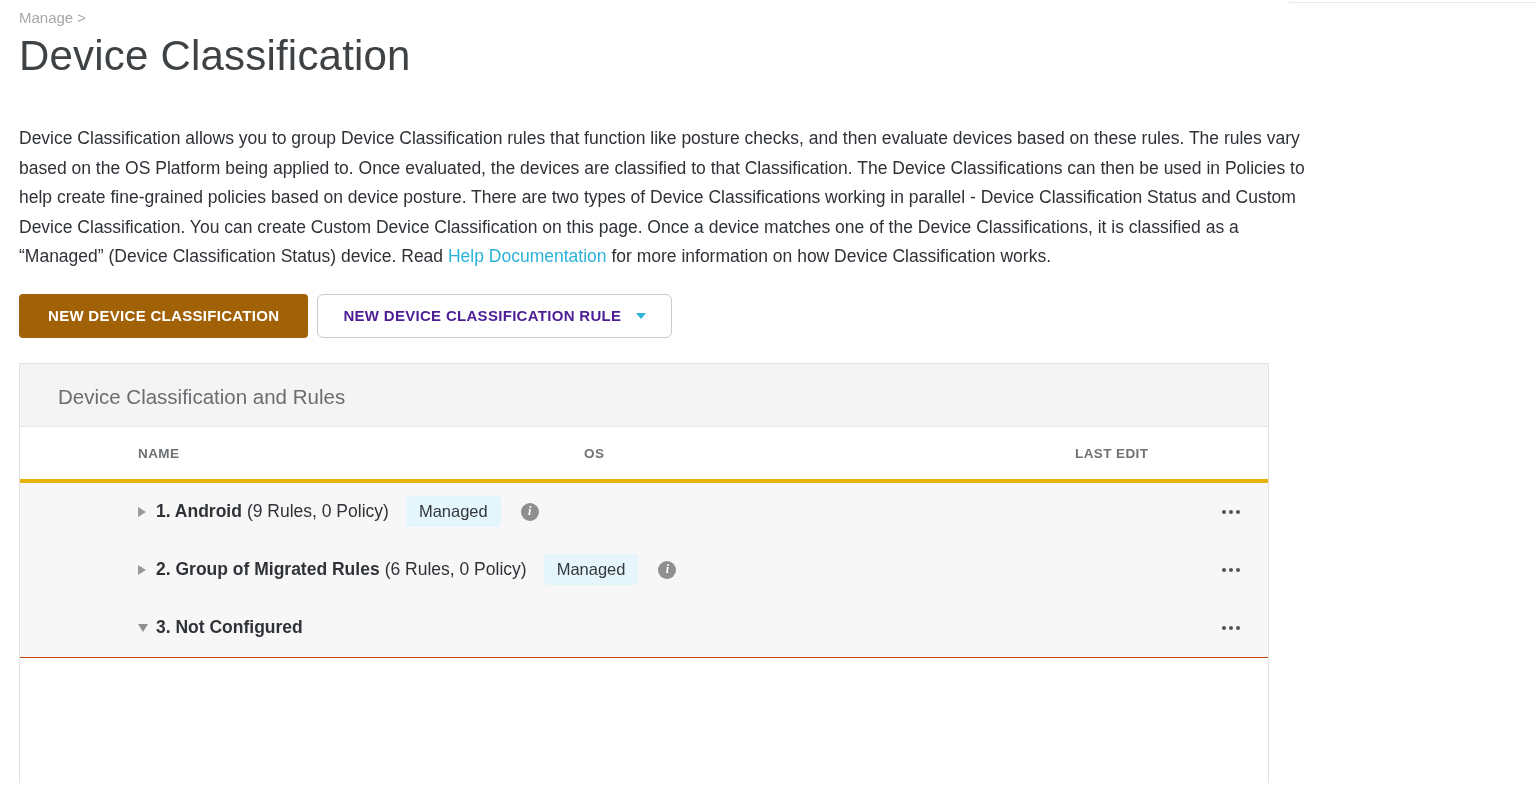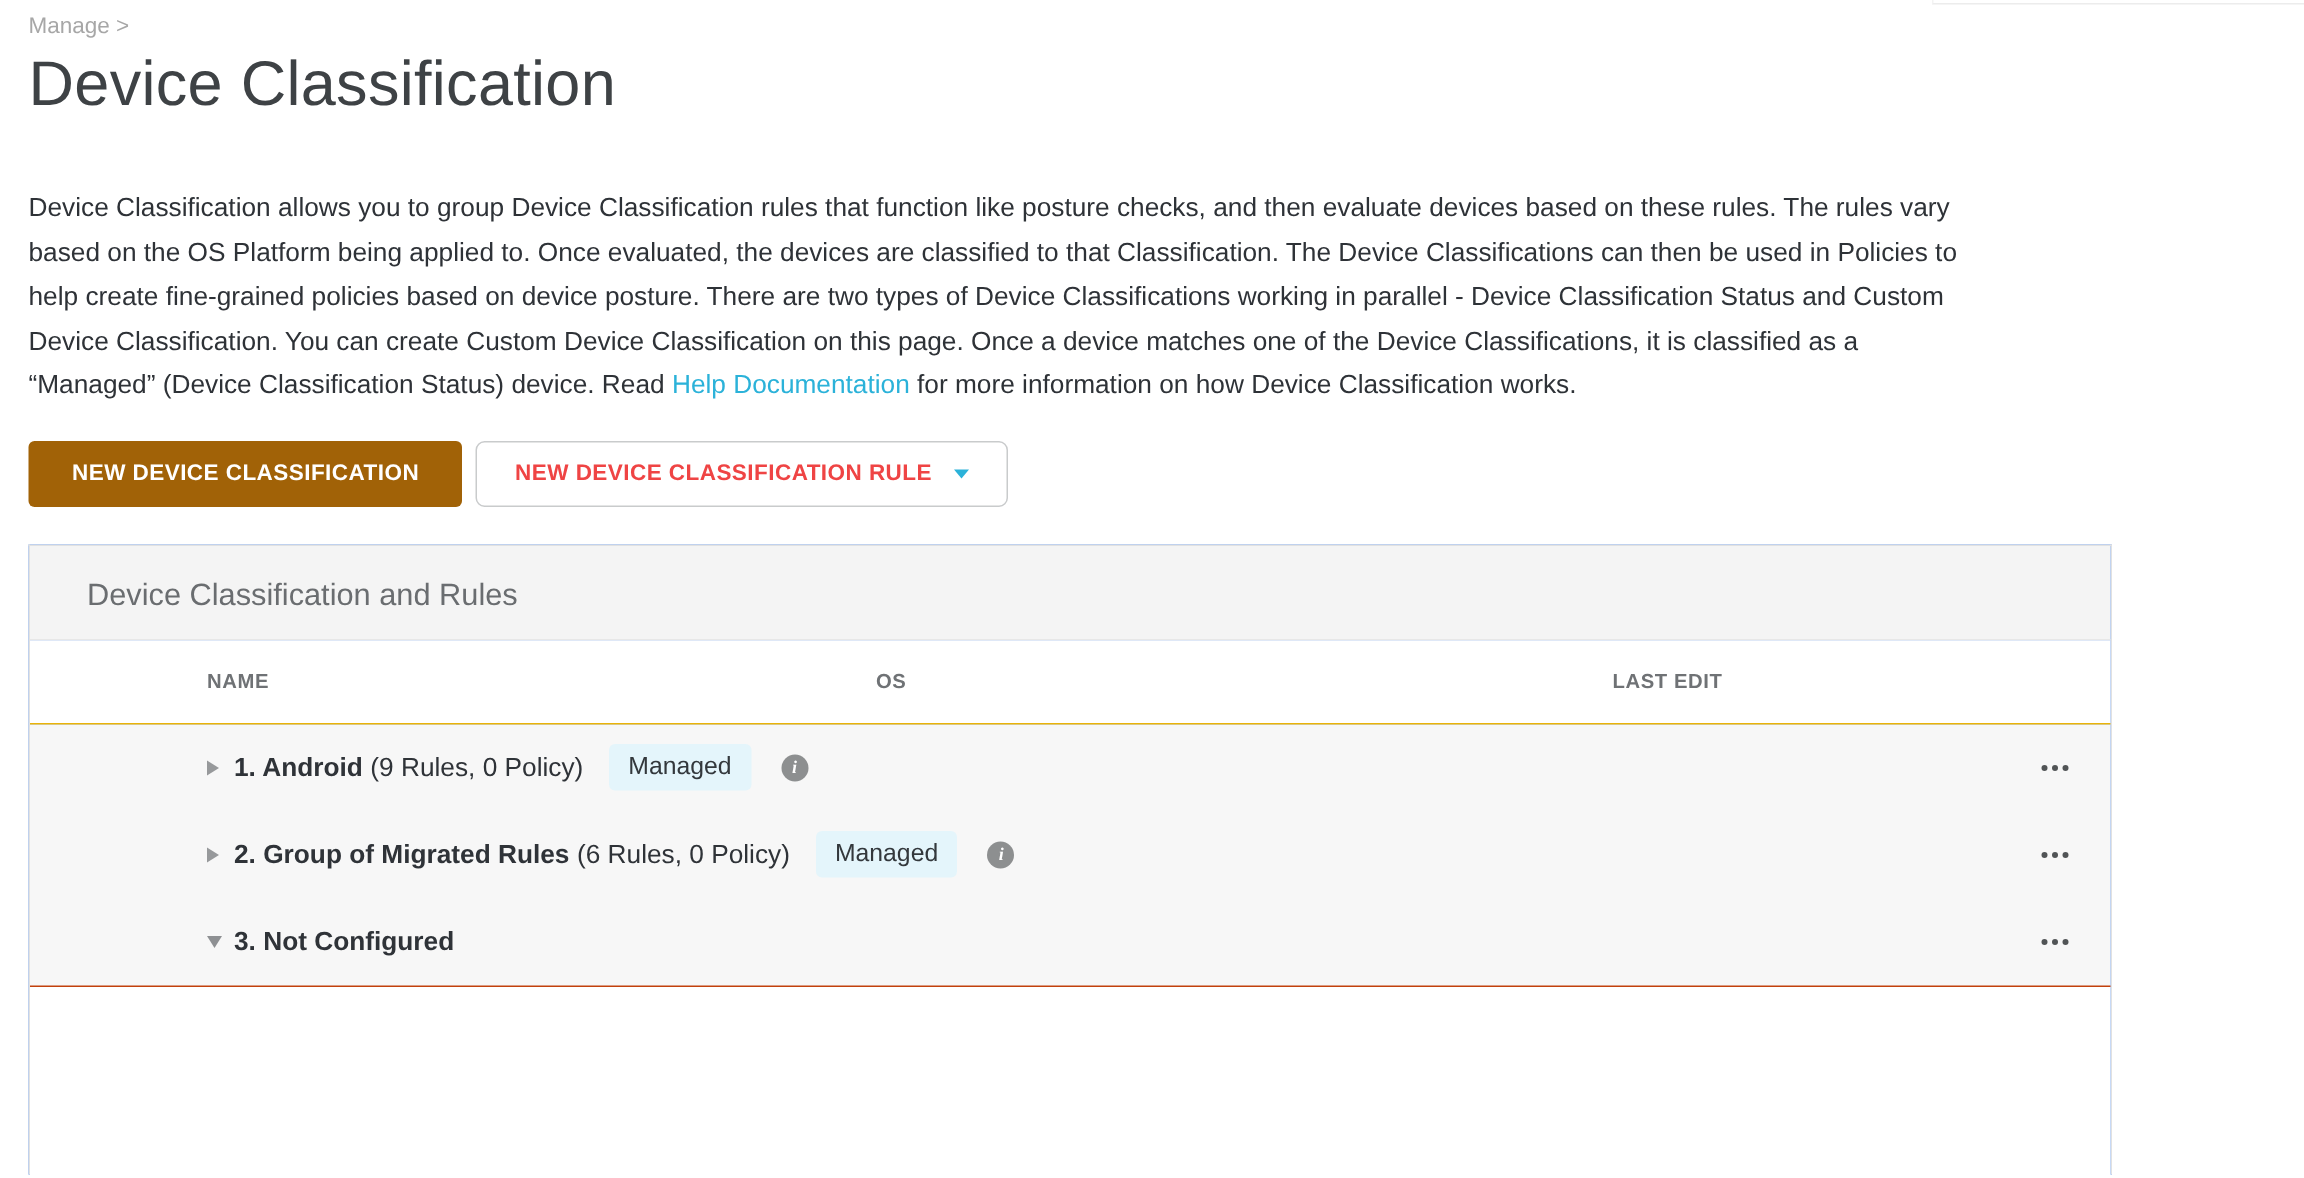--- a/index.html
+++ b/index.html
@@ -30,48 +30,48 @@
   }
   .link { color: #2bb2d9; text-decoration: none; cursor: pointer; }
 
   .toolbar { margin-top: 22px; display: flex; gap: 9px; height: 44px; }
   .btn-primary {
     background: #a16207; color: #fff; border: none; border-radius: 4px;
     font-family: "Liberation Sans", sans-serif; font-size: 15px; font-weight: bold;
     letter-spacing: 0.3px; padding: 0 29px; cursor: pointer;
   }
   .btn-secondary {
-    background: #fff; color: #ef4444; border: 1px solid #c9cbcc; border-radius: 6px;
+    background: #fff; color: #4c1d95; border: 1px solid #c9cbcc; border-radius: 6px;
     font-family: "Liberation Sans", sans-serif; font-size: 15px; font-weight: bold;
     letter-spacing: 0.3px; padding: 0 25px; display: flex; align-items: center;
     gap: 15px; cursor: pointer;
   }
   .caret-down-cyan {
     width: 0; height: 0; flex: none;
     border-left: 5px solid transparent; border-right: 5px solid transparent;
     border-top: 6px solid #2bb2d9;
   }
 
   .card {
-    margin-top: 25px; width: 1389px; height: 420px;
-    border: 1px solid #e1e1e1; border-bottom: none; background: #3b82f6;
+    margin-top: 25px; width: 1250px; height: 420px;
+    border: 1px solid #e1e1e1; border-bottom: none; background: #14b8a6;
   }
   .card-header {
     background: #f4f4f4; padding: 21px 0 17px 38px;
     border-bottom: 1px solid #e7e7e7;
   }
   .card-title { font-size: 20.5px; color: #6a6d70; }
   .card-count {
     margin-top: 11px; font-size: 13.5px; font-weight: bold;
     color: #737678; letter-spacing: 0.5px;
   }
 
   .thead {
     position: relative; height: 56px; background: #fff;
-    border-bottom: 1px solid #eab308;
+    border-bottom: 4px solid #eab308;
     font-size: 13.5px; font-weight: bold; color: #6f7275; letter-spacing: 0.4px;
   }
   .col { position: absolute; top: 50%; transform: translateY(-50%); }
   .col-name { left: 118px; }
   .col-os   { left: 564px; }
   .col-edit { left: 1055px; }
 
   .rows { background: #f7f7f7; border-bottom: 1px solid #c2410c; }
   .trow {
     position: relative; height: 58px;

